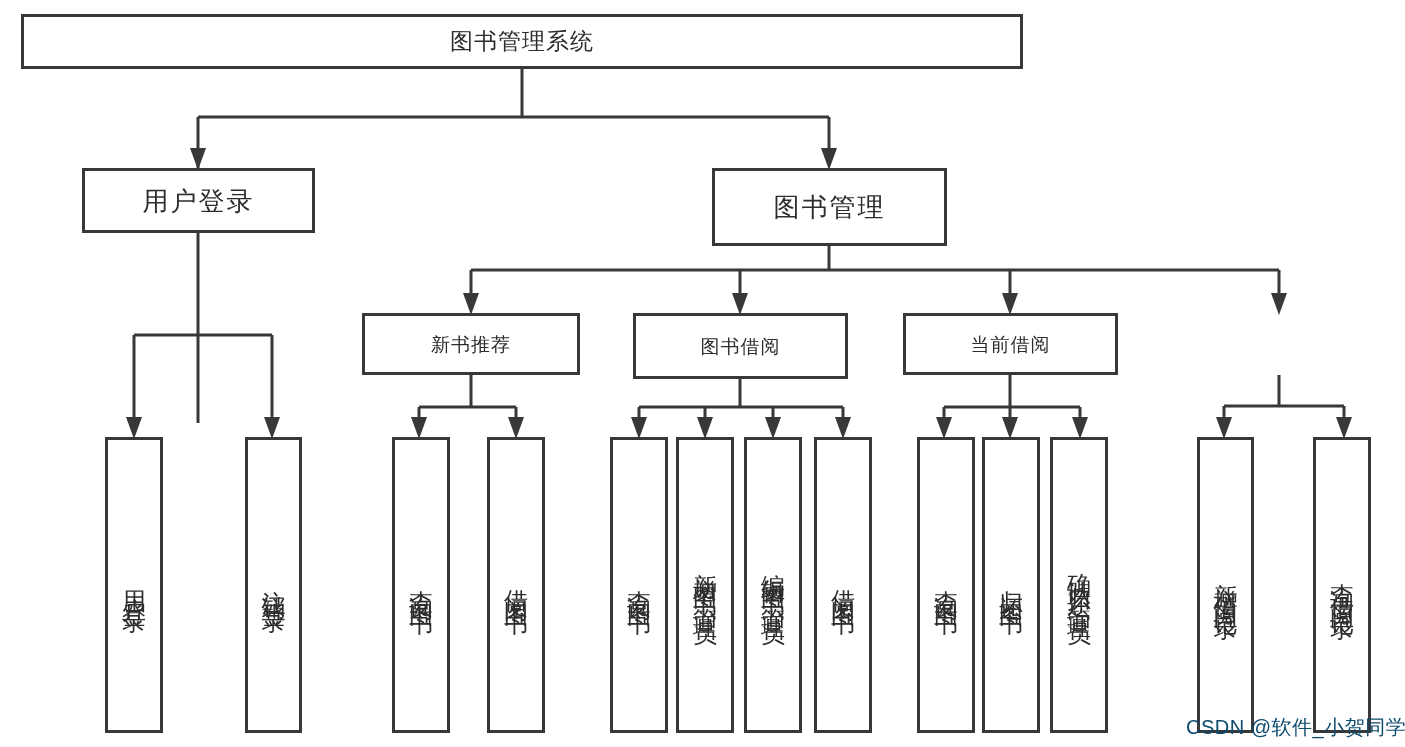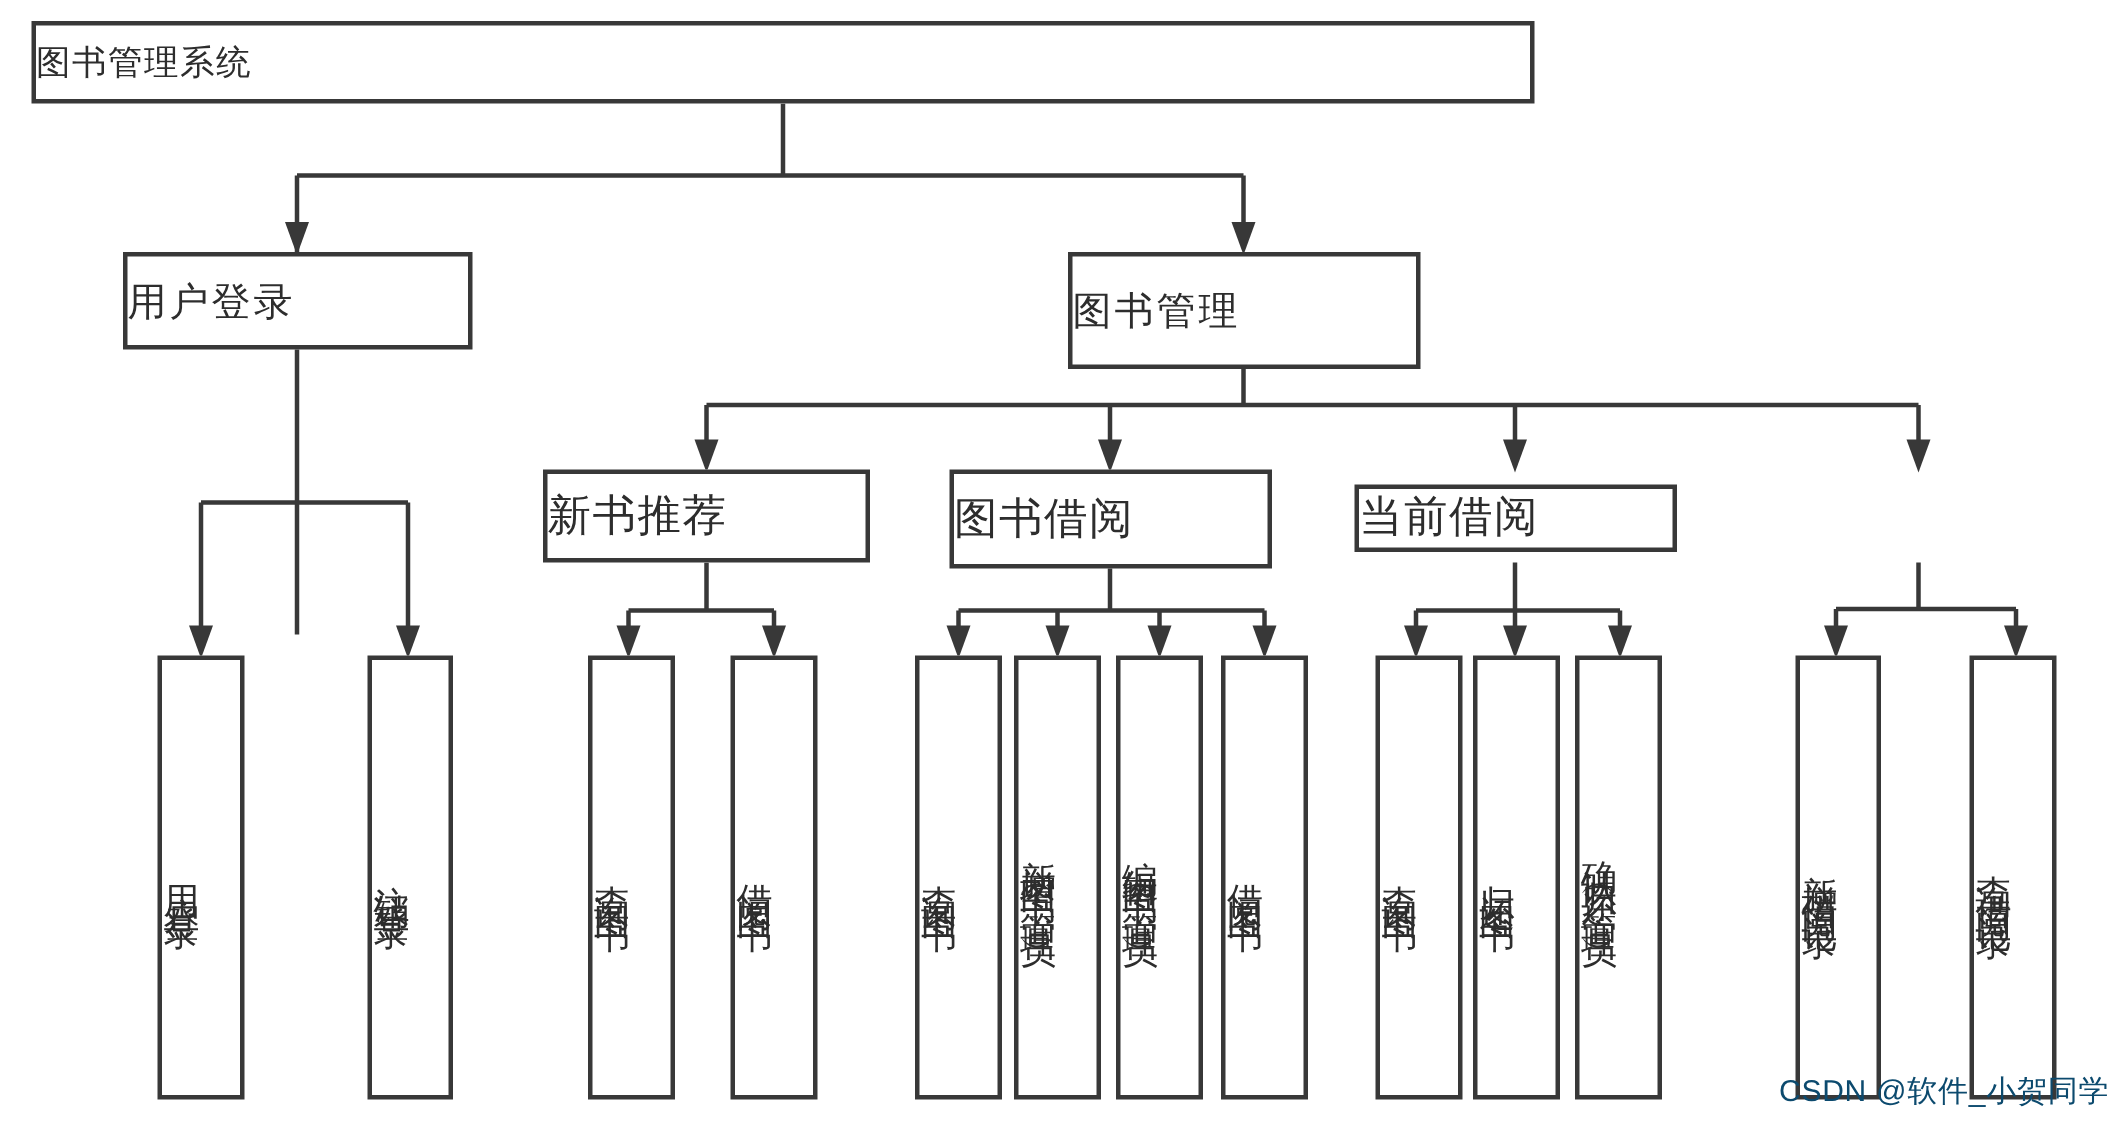--- a/index.html
+++ b/index.html
@@ -18,27 +18,28 @@
     width: 1405px; height: 747px;
     z-index: 0;
   }
   .node {
     position: absolute;
     box-sizing: border-box;
     background: #ffffff;
     border: 3px solid #383838;
     display: flex;
     align-items: center;
+    justify-content: center;
     z-index: 1;
     text-align: center;
     line-height: 1;
   }
   .root-node  { font-size: 23px; letter-spacing: 1px; }
   .lvl1-node  { font-size: 26px; letter-spacing: 2px; }
-  .lvl2-node  { font-size: 29px; letter-spacing: 1px; }
+  .lvl2-node  { font-size: 19px; letter-spacing: 1px; }
   .leaf-node  { font-size: 24px; }
   .vtext {
     writing-mode: vertical-lr;
     text-orientation: mixed;
     letter-spacing: 7px;
     white-space: nowrap;
   }
   #watermark {
     position: absolute;
     left: 1186px;
@@ -98,21 +99,21 @@
   <div class="node lvl1-node" style="left:712px; top:168px; width:235px; height:78px;">
     <span>图书管理</span>
   </div>
 
   <div class="node lvl2-node" style="left:362px; top:313px; width:218px; height:62px;">
     <span>新书推荐</span>
   </div>
   <div class="node lvl2-node" style="left:633px; top:313px; width:215px; height:66px;font-family:Liberation Serif, serif;">
     <span>图书借阅</span>
   </div>
-  <div class="node lvl2-node" style="left:903px; top:323px; width:215px; height:45px;">
+  <div class="node lvl2-node" style="left:903px; top:313px; width:215px; height:62px;">
     <span>当前借阅</span>
   </div>
 
   <div class="node leaf-node" style="left:105px; top:437px; width:58px; height:296px;">
     <span class="vtext">用户登录</span>
   </div>
   <div class="node leaf-node" style="left:245px; top:437px; width:57px; height:296px;">
     <span class="vtext">注销登录</span>
   </div>
 

